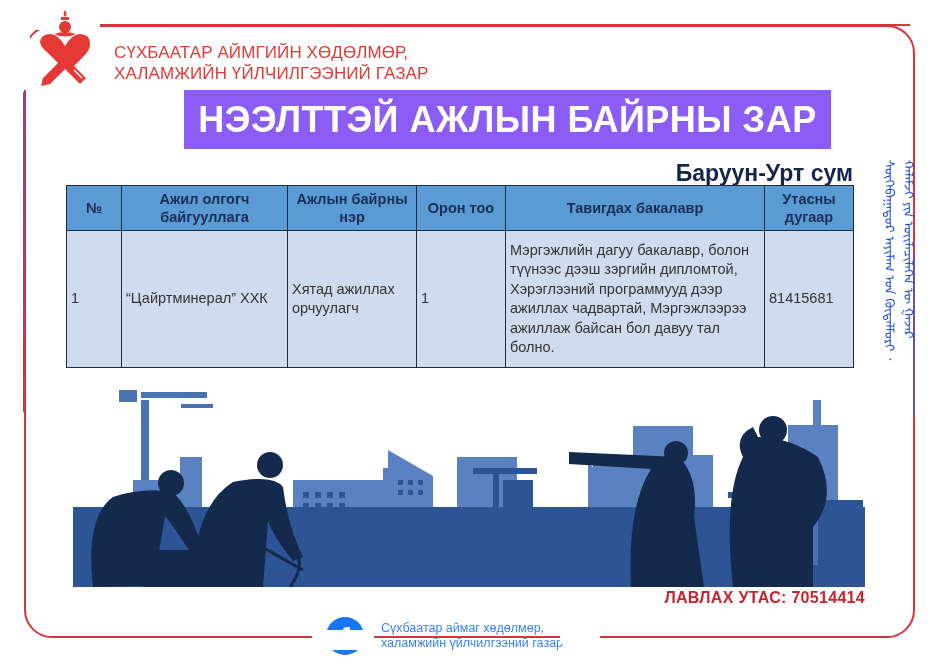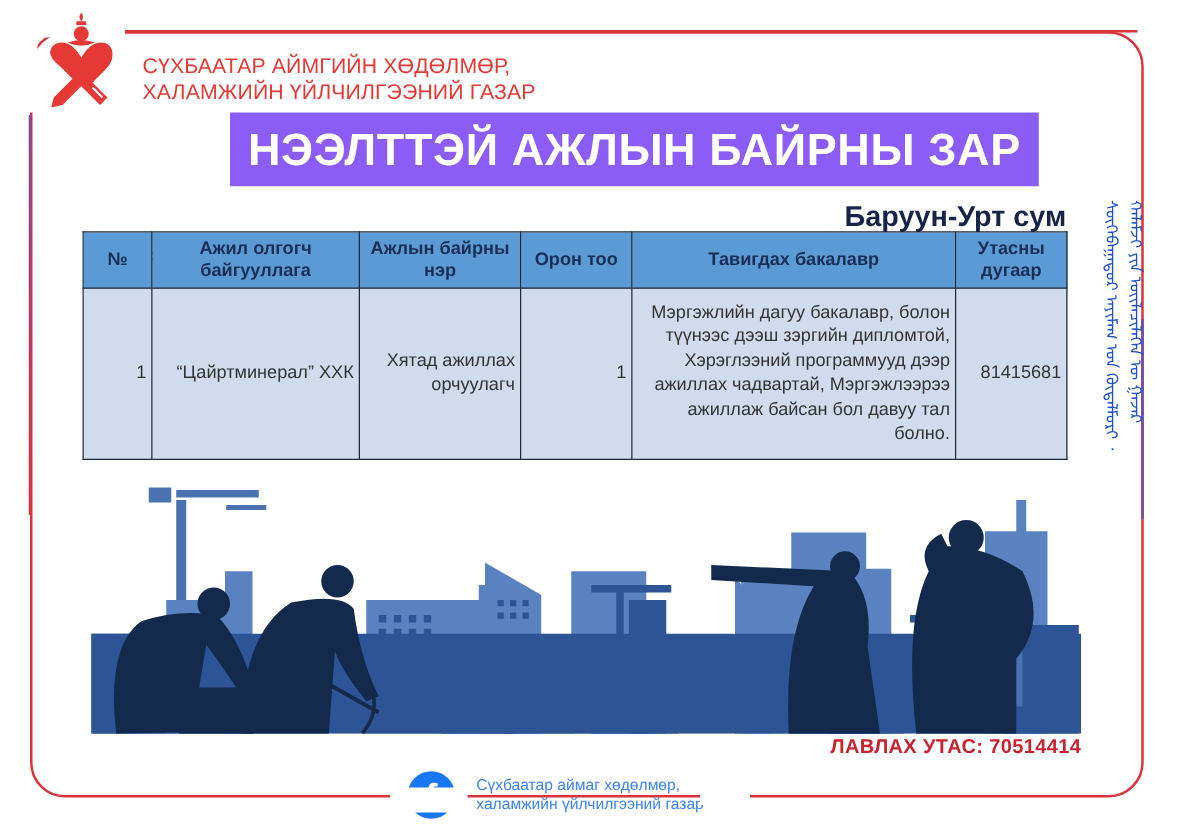--- a/index.html
+++ b/index.html
@@ -16,21 +16,21 @@
   .org-name { position:absolute; left:114px; top:42px; color:#e53935; font-size:17px; line-height:21px; letter-spacing:0.1px; }
   .org-line { position:absolute; left:100px; top:24px; width:810px; height:2px; background:#d9343c; }
 
   .title-banner { position:absolute; left:136px; top:90px; width:647px; height:59px; background:#8b5cf6; color:#ffffff; font-weight:bold; font-size:36px; display:flex; align-items:center; justify-content:center; letter-spacing:0.5px;margin-left:48px; }
 
   .date { position:absolute; left:72px; top:161px; font-weight:bold; color:#4c1d95; font-size:11px;margin-top:39px; }
   .location { position:absolute; right:96px; top:160px; font-weight:bold; color:#17244a; font-size:23px; }
 
   table.jobs { position:absolute; left:66px; top:185px; width:788px; border-collapse:collapse; font-size:14.5px; }
   table.jobs th { background:#5b9bd5; color:#1a2e55; font-weight:bold; border:1px solid #1e2a3a; height:44px; padding:0 4px; line-height:18px; font-size:14.5px; }
-  table.jobs td { background:#d0dcee; color:#333; border:1px solid #1e2a3a; text-align:right; padding:2px 4px; line-height:19.5px; height:132px; font-size:14.5px; }
+  table.jobs td { background:#d0dcee; color:#333; border:1px solid #1e2a3a; text-align:left; padding:2px 4px; line-height:19.5px; height:132px; font-size:14.5px; }
 
   .illustration { position:absolute; left:73px; top:380px; width:792px; height:207px; }
 
   .ref-phone { position:absolute; right:84px; top:589px; color:#c8242f; font-weight:bold; font-size:16px; letter-spacing:0.3px; }
 
   .fb-icon { position:absolute; left:326px; top:617px; width:38px; height:38px; border-radius:50%; background:#1877f2; display:flex; align-items:center; justify-content:center; color:#fff; font-weight:bold; font-size:30px; overflow:hidden; }
   .fb-text { position:absolute; left:381px; top:621px; color:#3b82f6; font-size:12.5px; line-height:15px; }
 
   .mongol-script { position:absolute; left:880px; top:160px; width:60px; height:220px; writing-mode:vertical-lr; color:#1a4fd0; font-size:13px; line-height:19px; }
 </style>

